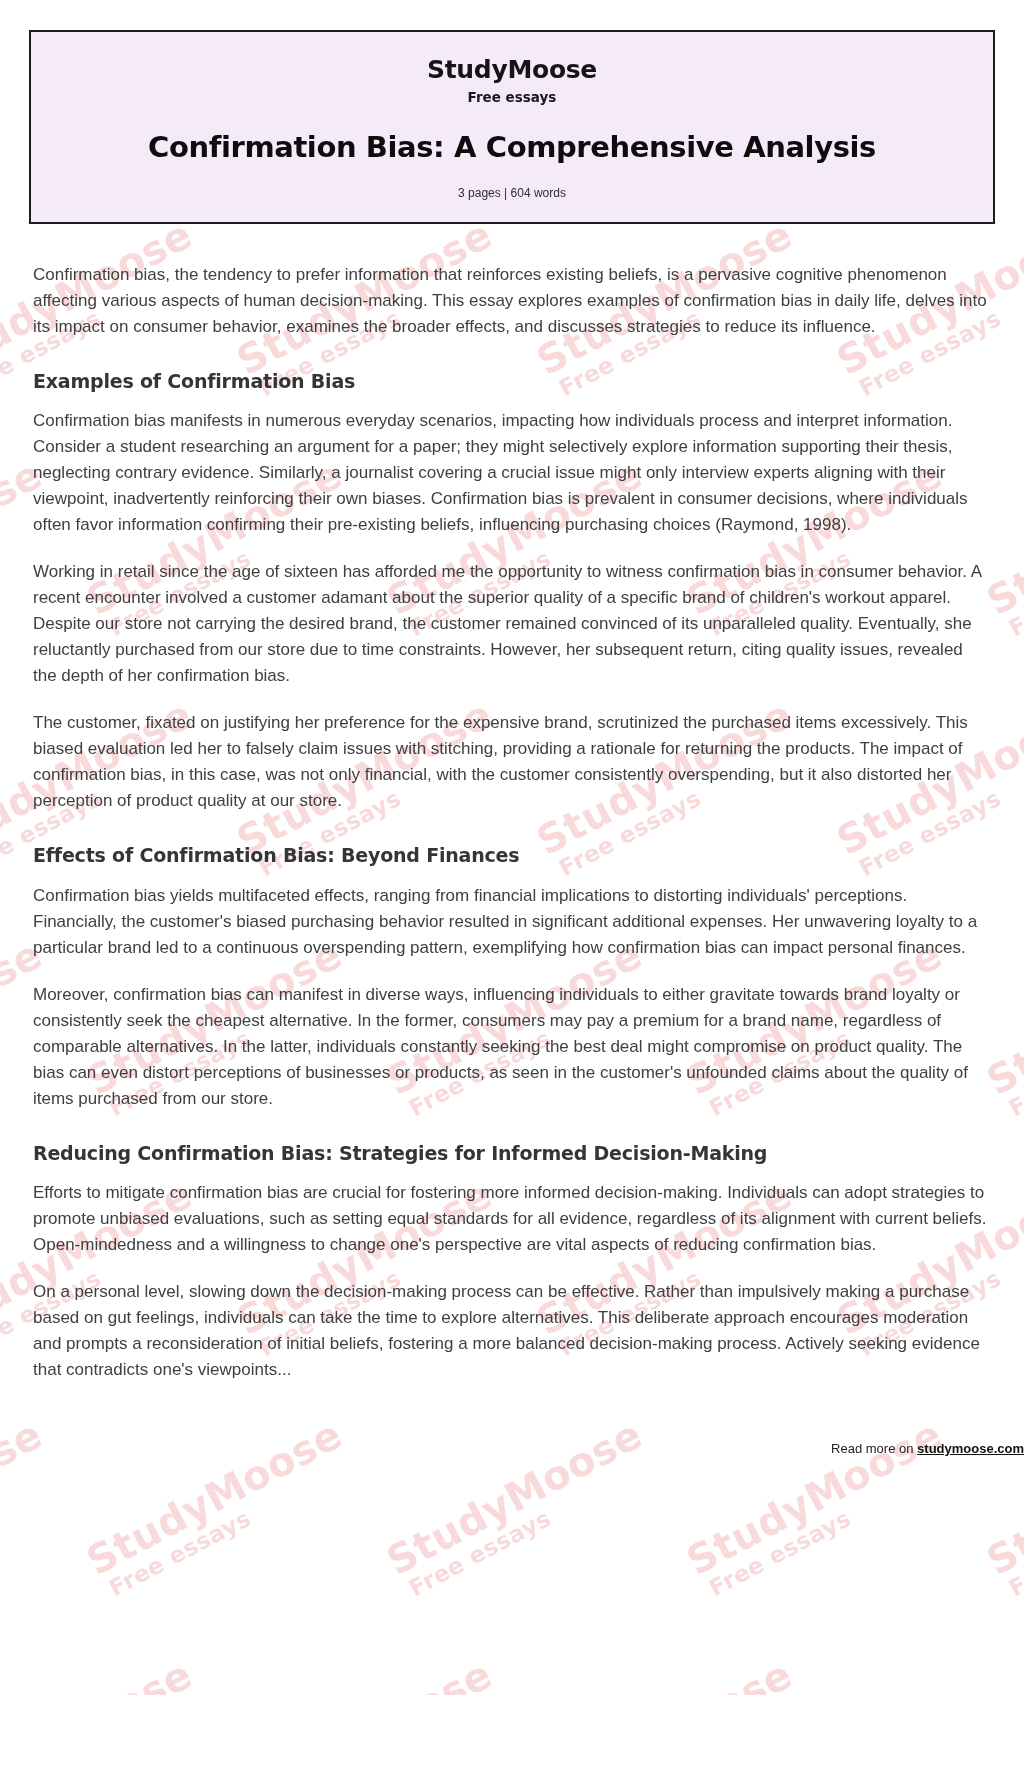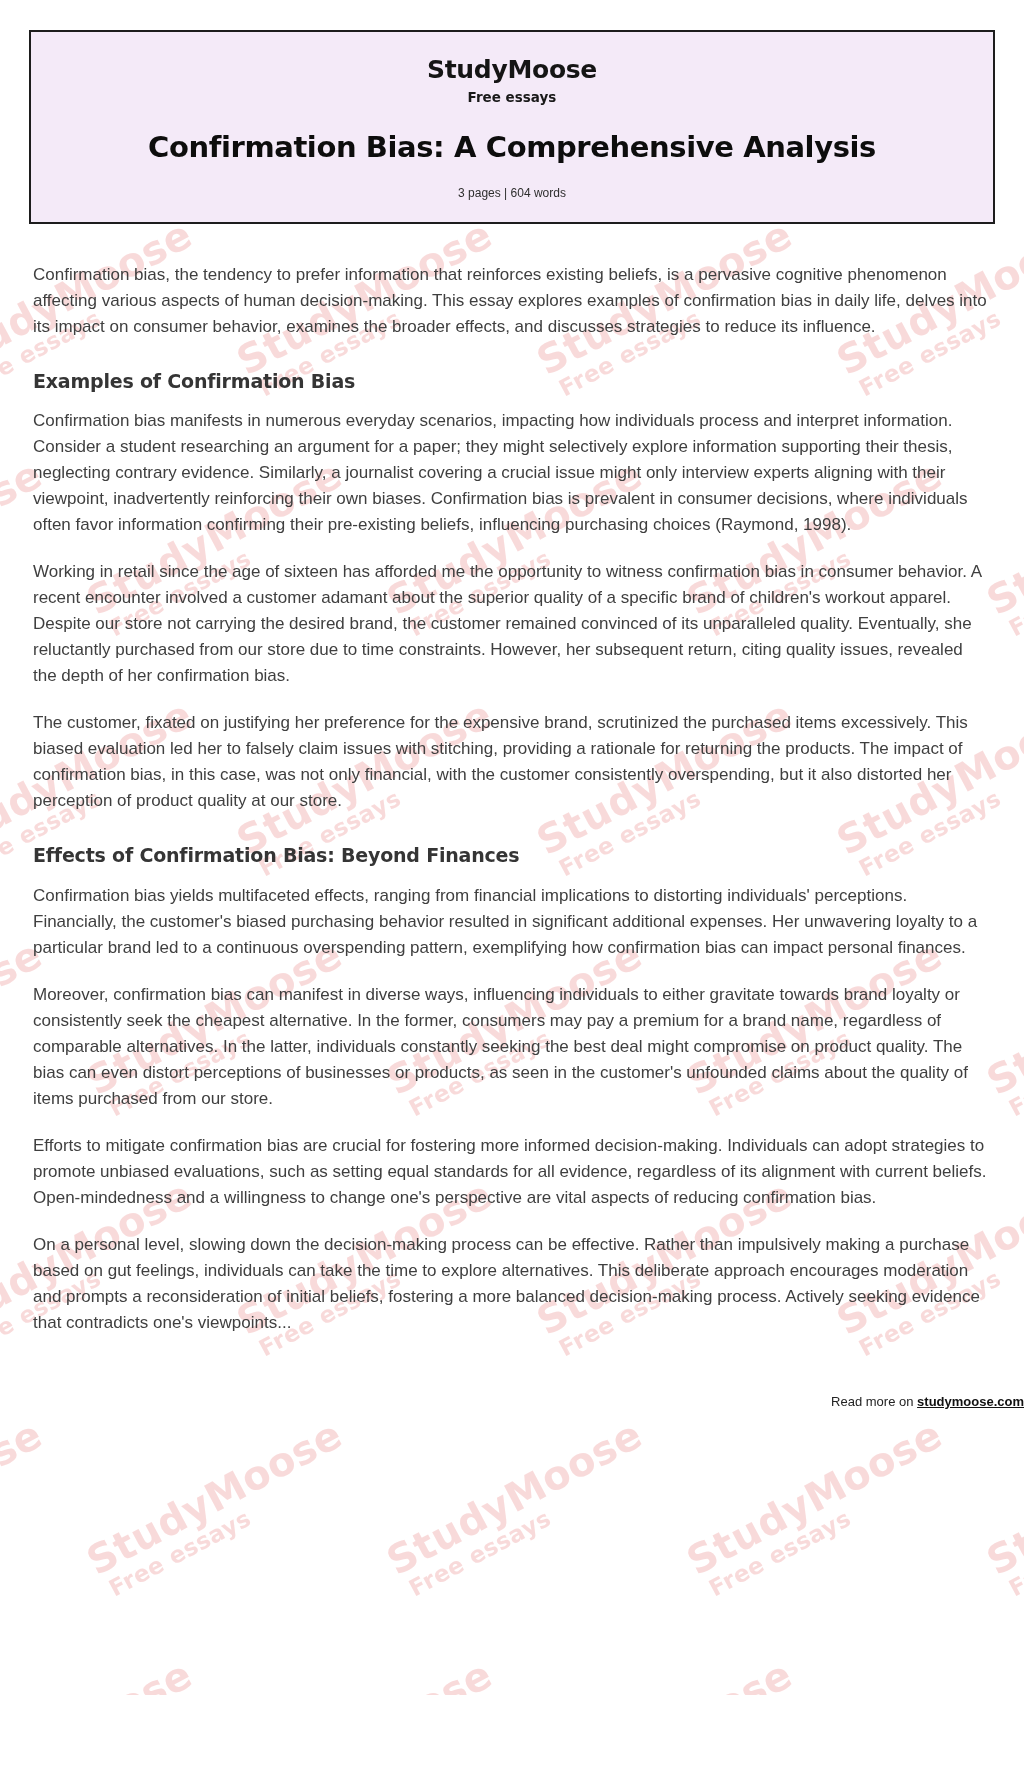--- a/index.html
+++ b/index.html
@@ -270,20 +270,21 @@
   <div class="body-wrap">
     <p class="para">Confirmation bias, the tendency to prefer information that reinforces existing beliefs, is a pervasive cognitive phenomenon affecting various aspects of human decision-making. This essay explores examples of confirmation bias in daily life, delves into its impact on consumer behavior, examines the broader effects, and discusses strategies to reduce its influence.</p>
     <div id="sections-host">
         <h2 class="section-heading">Examples of Confirmation Bias</h2>
         <p class="para">Confirmation bias manifests in numerous everyday scenarios, impacting how individuals process and interpret information. Consider a student researching an argument for a paper; they might selectively explore information supporting their thesis, neglecting contrary evidence. Similarly, a journalist covering a crucial issue might only interview experts aligning with their viewpoint, inadvertently reinforcing their own biases. Confirmation bias is prevalent in consumer decisions, where individuals often favor information confirming their pre-existing beliefs, influencing purchasing choices (Raymond, 1998).</p>
         <p class="para">Working in retail since the age of sixteen has afforded me the opportunity to witness confirmation bias in consumer behavior. A recent encounter involved a customer adamant about the superior quality of a specific brand of children's workout apparel. Despite our store not carrying the desired brand, the customer remained convinced of its unparalleled quality. Eventually, she reluctantly purchased from our store due to time constraints. However, her subsequent return, citing quality issues, revealed the depth of her confirmation bias.</p>
         <p class="para">The customer, fixated on justifying her preference for the expensive brand, scrutinized the purchased items excessively. This biased evaluation led her to falsely claim issues with stitching, providing a rationale for returning the products. The impact of confirmation bias, in this case, was not only financial, with the customer consistently overspending, but it also distorted her perception of product quality at our store.</p>
         <h2 class="section-heading">Effects of Confirmation Bias: Beyond Finances</h2>
         <p class="para">Confirmation bias yields multifaceted effects, ranging from financial implications to distorting individuals' perceptions. Financially, the customer's biased purchasing behavior resulted in significant additional expenses. Her unwavering loyalty to a particular brand led to a continuous overspending pattern, exemplifying how confirmation bias can impact personal finances.</p>
         <p class="para">Moreover, confirmation bias can manifest in diverse ways, influencing individuals to either gravitate towards brand loyalty or consistently seek the cheapest alternative. In the former, consumers may pay a premium for a brand name, regardless of comparable alternatives. In the latter, individuals constantly seeking the best deal might compromise on product quality. The bias can even distort perceptions of businesses or products, as seen in the customer's unfounded claims about the quality of items purchased from our store.</p>
+        <h2 class="section-heading">Reducing Confirmation Bias: Strategies for Informed Decision-Making</h2>
         <p class="para">Efforts to mitigate confirmation bias are crucial for fostering more informed decision-making. Individuals can adopt strategies to promote unbiased evaluations, such as setting equal standards for all evidence, regardless of its alignment with current beliefs. Open-mindedness and a willingness to change one's perspective are vital aspects of reducing confirmation bias.</p>
         <p class="para">On a personal level, slowing down the decision-making process can be effective. Rather than impulsively making a purchase based on gut feelings, individuals can take the time to explore alternatives. This deliberate approach encourages moderation and prompts a reconsideration of initial beliefs, fostering a more balanced decision-making process. Actively seeking evidence that contradicts one's viewpoints...</p>
       </div>
   </div>
 
   <div class="footer">
     <span class="read-more">Read more on </span><a class="site-link" href="#">studymoose.com</a>
   </div>
 
 </div>

